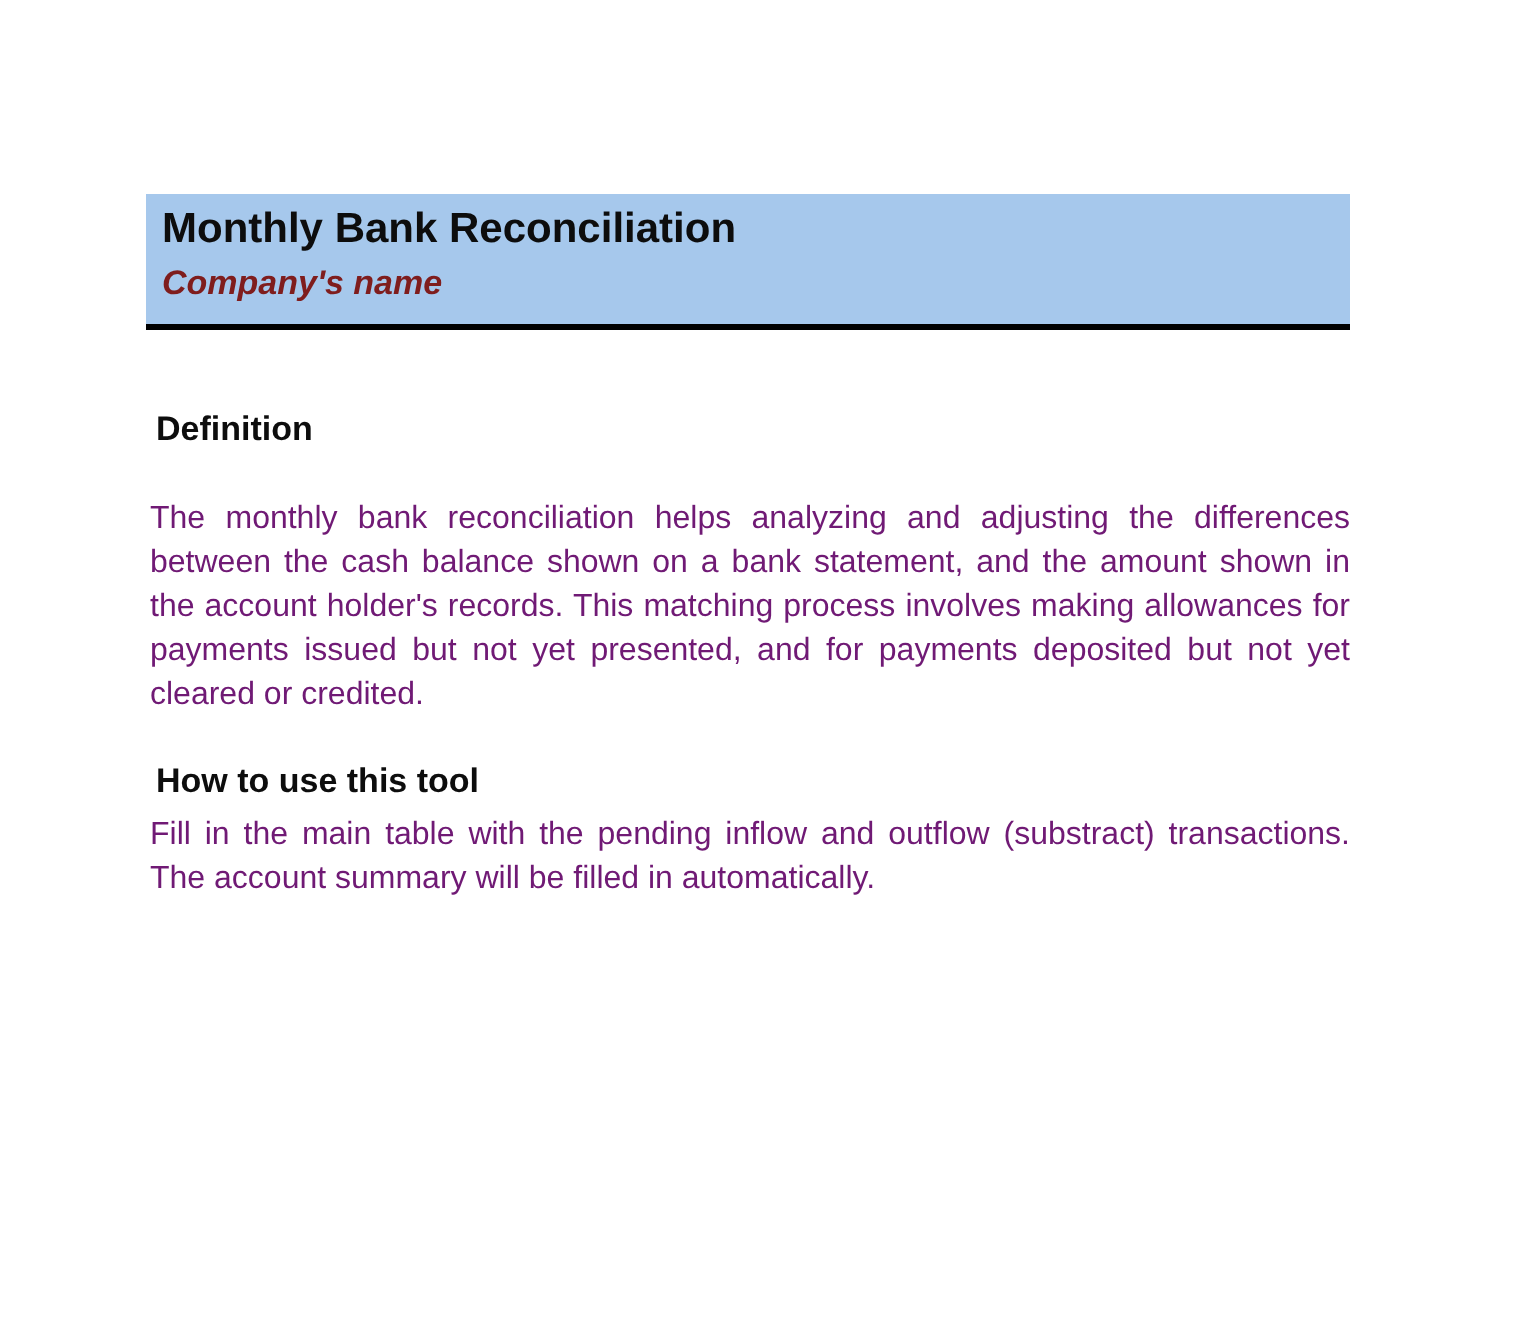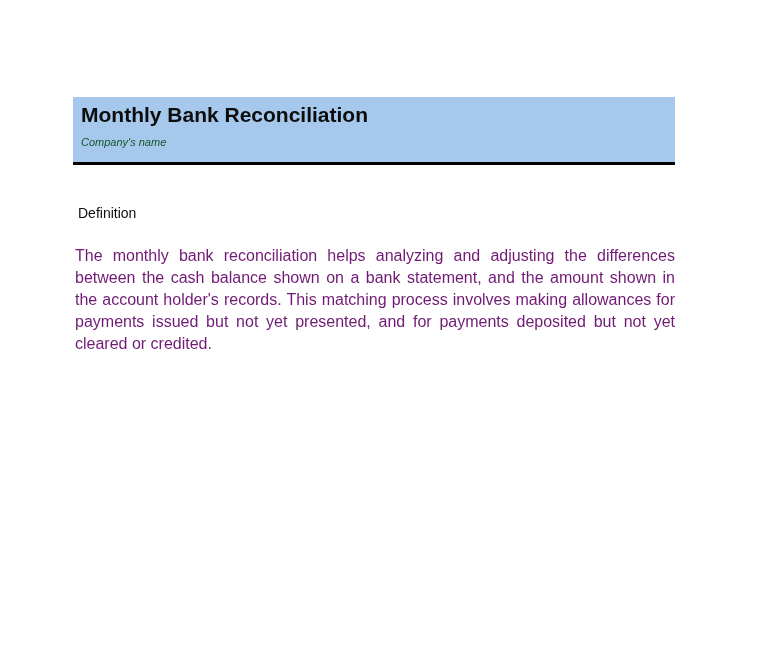--- a/index.html
+++ b/index.html
@@ -30,29 +30,29 @@
   }
   .doc-title {
     margin: 0;
     font-size: 21px;
     line-height: 28px;
     font-weight: bold;
     color: #0d0d0d;
   }
   .doc-subtitle {
     margin: 0;
-    font-size: 11px;
+    font-size: 17px;
     line-height: 26px;
-    font-weight: normal;
+    font-weight: bold;
     font-style: italic;
-    color: #14532d;
+    color: #7f1d1d;
   }
   .section-heading {
-    font-size: 14px;
-    font-weight: normal;
+    font-size: 17px;
+    font-weight: bold;
     color: #0d0d0d;
     padding-left: 5px;
   }
   .heading-definition {
     margin: 40px 0 24px 0;
   }
   .heading-howto {
     margin: 22px 0 6px 0;
   }
   .body-par {
@@ -73,15 +73,17 @@
     <h1 class="doc-title">Monthly Bank Reconciliation</h1>
     <div class="doc-subtitle">Company's name</div>
   </div>
 
   <div>
     <div class="section-heading heading-definition">Definition</div>
     <p class="body-par">The monthly bank reconciliation helps analyzing and adjusting the differences between the cash balance shown on a bank statement, and the amount shown in the account holder's records. This matching process involves making allowances for payments issued but not yet presented, and for payments deposited but not yet cleared or credited.</p>
   </div>
 
   <div>
+    <div class="section-heading heading-howto">How to use this tool</div>
+    <p class="body-par">Fill in the main table with the pending inflow and outflow (substract) transactions. The account summary will be filled in automatically.</p>
   </div>
 
 </div>
 
 </body></html>

